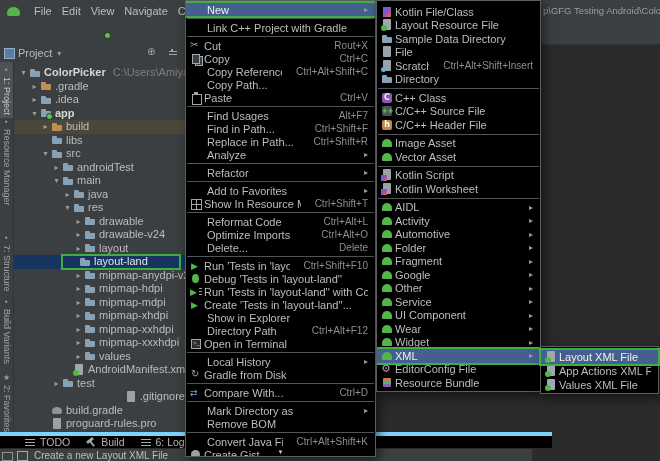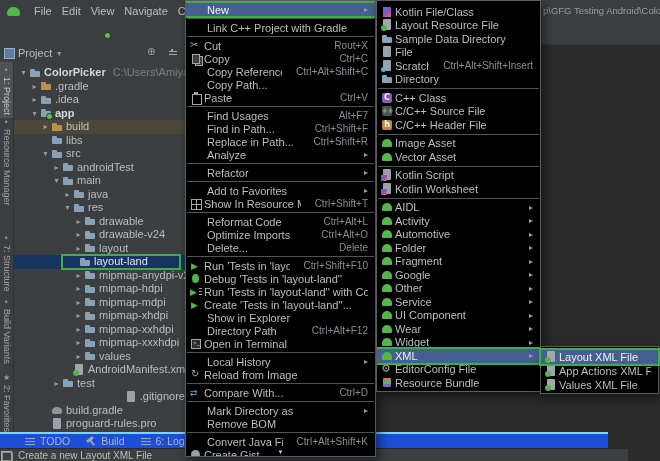--- a/index.html
+++ b/index.html
@@ -46,27 +46,27 @@
   .trow.hov{background:#4b483b}
   .trow.sel{background:#16365f;color:#dde6f2}
   .tarrow{width:11px;flex:0 0 11px;text-align:center;font-size:8px;color:#9d9d9d}
   .tlabel{margin-left:3px}
   .trow.b .tlabel{font-weight:bold;color:#d6d6d6}
   .tsuffix{color:#7d7d7d;margin-left:7px}
   .gbox{position:absolute;left:47px;top:-1px;width:116px;height:12px;border:2px solid #3fae45;pointer-events:none}
   
   #editor{position:absolute;left:185px;top:62px;width:475px;height:370px;background:#2b2b2b}
   
-  #bottombar{position:absolute;left:0;top:432px;width:608px;height:16px;background:#1d4ed8;
-             border-top:2px solid #7dd3fc;display:flex;align-items:center;gap:15px;
+  #bottombar{position:absolute;left:0;top:432px;width:552px;height:16px;background:#000000;
+             border-top:4px solid #7dd3fc;display:flex;align-items:center;gap:15px;
              padding-left:24px;box-sizing:border-box;z-index:2;font-size:10.5px}
   .twb{display:flex;align-items:center;gap:4px;color:#b5b5b5}
-  #statusbar{position:absolute;left:0;top:448px;width:628px;height:13px;background:#3c3f41;
+  #statusbar{position:absolute;left:0;top:448px;width:532px;height:13px;background:#3c3f41;
              border-top:1px solid #2a2a2a;display:flex;align-items:center;gap:6px;
-             padding-left:0;box-sizing:border-box;font-size:10px;color:#bdbdbd;z-index:2}
+             padding-left:16px;box-sizing:border-box;font-size:10px;color:#bdbdbd;z-index:2}
   
   .menu{position:absolute;background:#000000;border:1px solid #5a5d5e;
         box-shadow:3px 4px 10px rgba(0,0,0,.55);box-sizing:border-box;padding-top:2px}
   #context-menu{left:185px;top:0;width:191px;height:457px;overflow:hidden;z-index:20}
   #new-submenu{left:376px;top:0;width:165px;height:392px;overflow:hidden;z-index:21;padding-top:4px}
   #xml-submenu{left:540px;top:346px;width:119px;height:48px;z-index:22;padding-top:3px}
   .mi{display:flex;align-items:center;height:13px;padding:0 7px 0 4px;color:#bdbdbd;position:relative}
   #new-submenu .mi{height:13.5px}
   #xml-submenu .mi{height:14px}
   .mi.sel{background:#44608f}
@@ -535,21 +535,21 @@
         <span class="mlabel">Open in Terminal</span>
       </div>
       <div class="msep"></div>
       <div class="mi">
         <span class="micon"></span>
         <span class="mlabel">Local History</span>
         <span class="marrow">▸</span>
       </div>
       <div class="mi">
         <span class="micon ic ic-refresh"></span>
-        <span class="mlabel">Reload from Image</span>
+        <span class="mlabel">Gradle from Disk</span>
       </div>
       <div class="msep"></div>
       <div class="mi">
         <span class="micon ic ic-compare"></span>
         <span class="mlabel">Compare With...</span>
         <span class="mshort">Ctrl+D</span>
       </div>
       <div class="msep"></div>
       <div class="mi">
         <span class="micon"></span>

